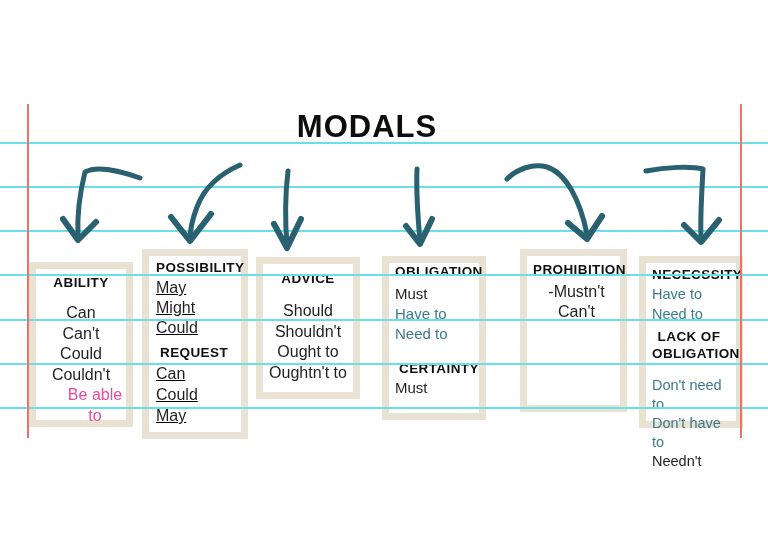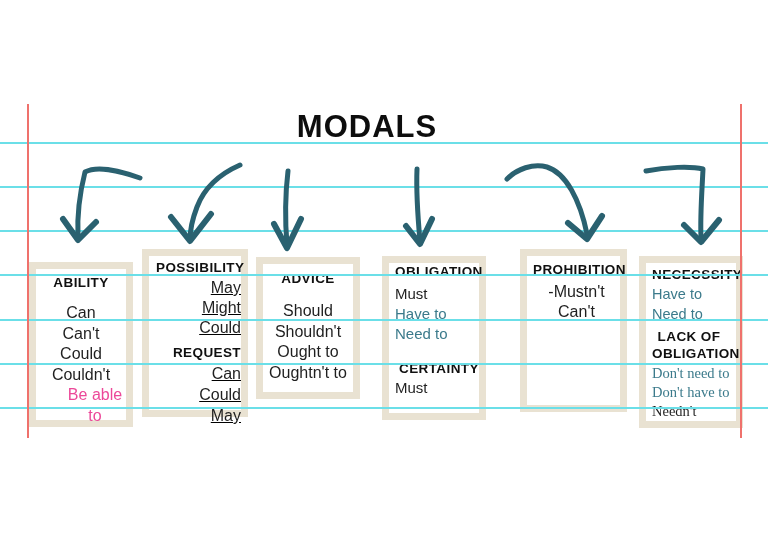--- a/index.html
+++ b/index.html
@@ -45,21 +45,21 @@
     font-weight:bold; font-size:13.5px; letter-spacing:0.4px;
     color:#101010; line-height:17px;
   }
   .item { color:#1f1f1f; }
 
   .c1 { left:29px;  top:262px; width:104px; height:165px; }
   .c1 .content { text-align:center; padding-top:5px; }
   .c1 .items { margin-top:12px; }
   .c1 .item { font-size:16px; line-height:20.5px; }
 
-  .c2 { left:142px; top:249px; width:106px; height:168px;text-align:right; }
+  .c2 { left:142px; top:249px; width:106px; height:190px; }
   .c2 .content { padding:3px 0 0 7px; }
   .c2 .items { margin-top:2px;text-decoration:underline; }
   .c2 .item { font-size:16px; line-height:20px; }
   .c2 .sec2 { margin-top:6px; }
   .c2 .sec2 .heading { padding-left:4px; }
   .c2 .sec2 .item { line-height:21px; }
 
   .c3 { left:256px; top:257px; width:104px; height:142px; }
   .c3 .content { text-align:center; padding-top:6px; }
   .c3 .items { margin-top:14px; }
@@ -77,21 +77,21 @@
   .c5 .content { padding:5px 0 0 6px; }
   .c5 .items { margin-top:4px;text-align:center; }
   .c5 .item { font-size:16px; line-height:20px; }
 
   .c6 { left:639px; top:256px; width:104px; height:172px; }
   .c6 .content { padding:3px 0 0 6px; }
   .c6 .items { margin-top:2px; }
   .c6 .item { font-size:14.5px; line-height:19.5px; }
   .c6 .sec2 { margin-top:4px; }
   .c6 .sec2 .heading { text-align:center; padding-right:10px; }
-  .c6 .sec2 .items { margin-top:2px;font-family:Liberation Serif, serif; }
+  .c6 .sec2 .items { margin-top:14px; }
   .c6 .sec2 .item { line-height:19px; }
 </style>
 </head>
 <body>
 
 <div class="stage">
 
   <div class="rule" style="top:142px"></div>
   <div class="rule" style="top:186px"></div>
   <div class="rule" style="top:230px"></div>

